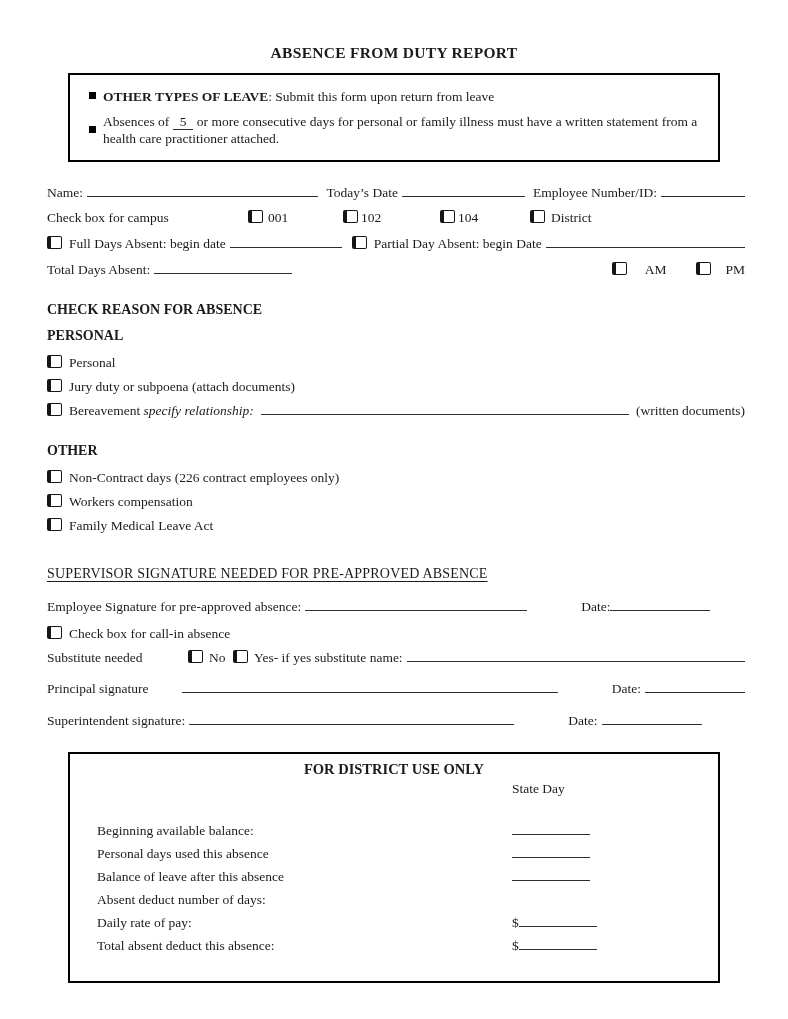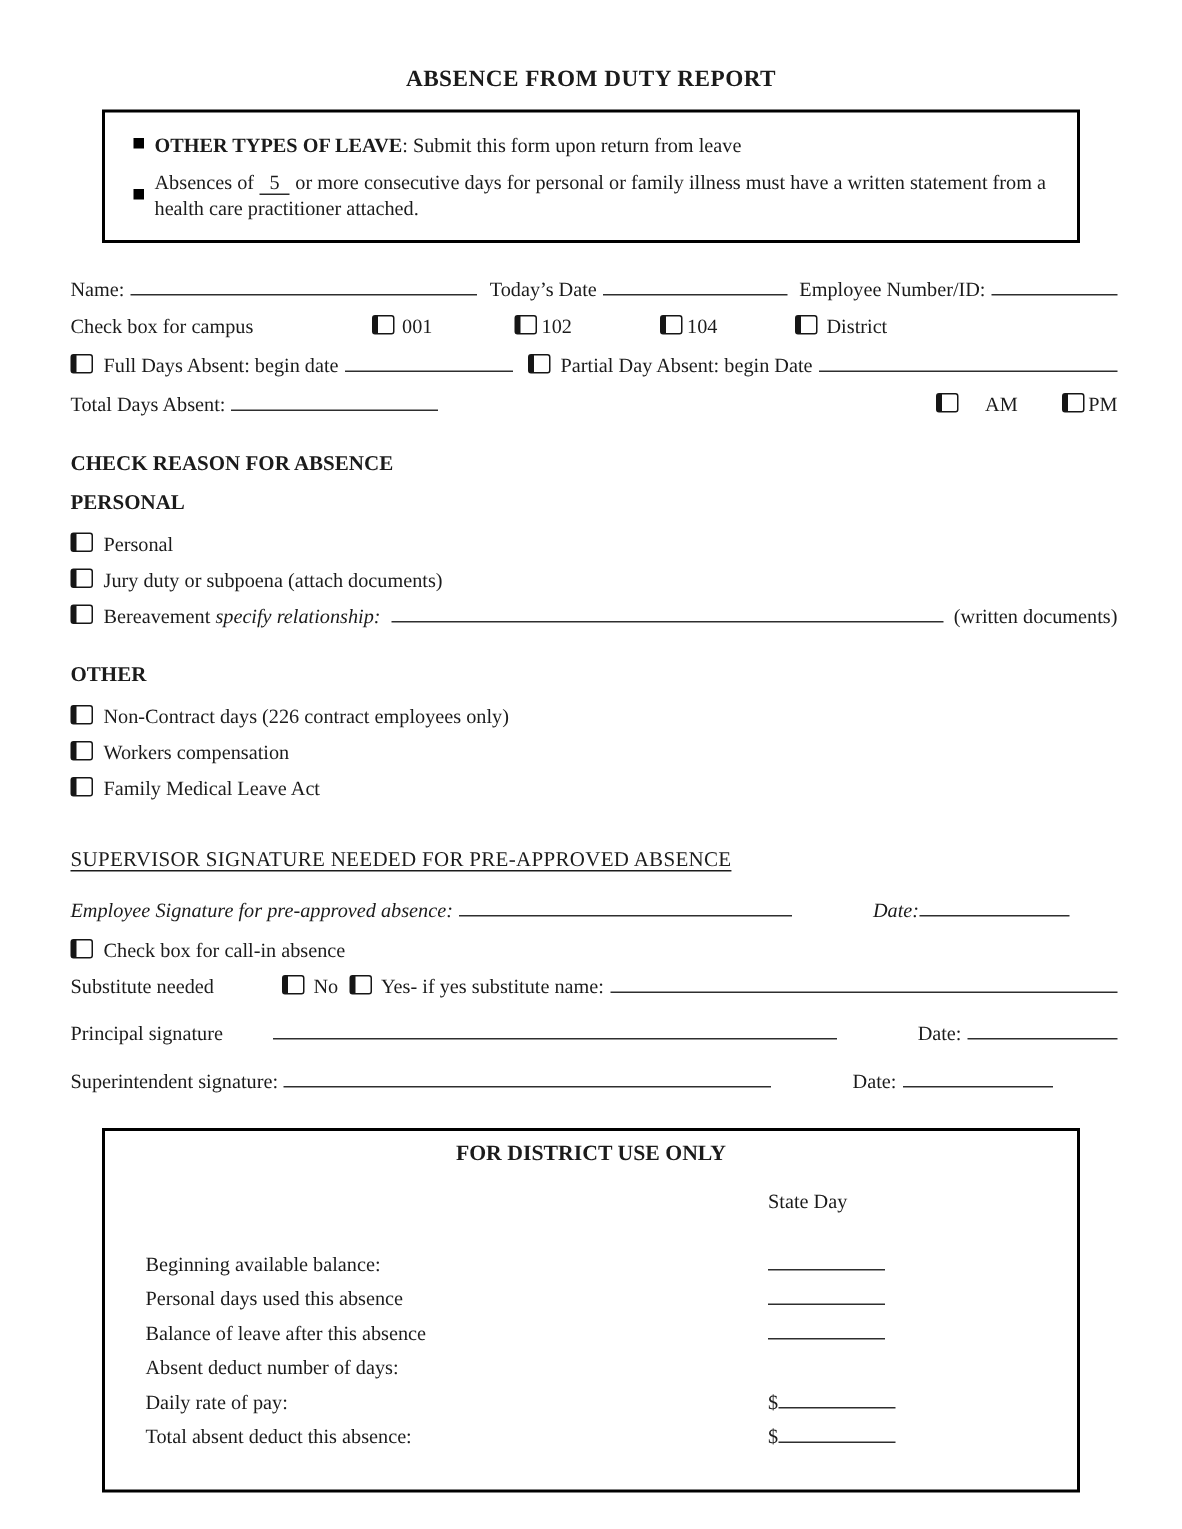--- a/index.html
+++ b/index.html
@@ -49,21 +49,21 @@
   }
   .dategrp{display:flex;align-items:baseline;margin-left:54px;flex:none;}
   .dline{width:100px;}
 
   
   .district-box{
     width:648px;margin:23px auto 0;border:2px solid #000;
     padding:6px 0 27px;
   }
   .d-heading{text-align:center;font-weight:bold;font-size:14.5px;line-height:19px;}
-  .d-colhead{margin-left:442px;line-height:20px;margin-top:12px;}
+  .d-colhead{margin-left:442px;line-height:20px;}
   .d-row{display:grid;grid-template-columns:442px 1fr;align-items:baseline;line-height:16px;}
   .d-label{padding-left:27px;}
   .d-line{display:inline-block;border-bottom:1px solid #2e2e2e;height:11px;width:78px;}
   .d-note{font-style:italic;font-size:11px;margin-left:4px;}
   .mt24{margin-top:24px;} .mt12{margin-top:12px;} .mt18{margin-top:18px;}
   .d-row + .d-row{margin-top:7px;}
 </style>
 </head>
 <body>
 
@@ -123,21 +123,21 @@
     </div>
 
     <div class="row">
       <span>Total Days Absent:</span>
       <span class="line gap4" style="width:138px;"></span>
       <span class="grow"></span>
       <span style="display:flex;align-items:baseline;gap:18px;">
         <span class="cb"></span>
         <span>AM</span>
       </span>
-      <span style="display:flex;align-items:baseline;gap:2px;margin-left:30px;">
+      <span style="display:flex;align-items:baseline;gap:14px;margin-left:30px;">
         <span class="cb"></span>
         <span>PM</span>
       </span>
     </div>
 
     <div class="sec-h" style="margin-top:23px;">CHECK REASON FOR ABSENCE</div>
     <div class="sec-h">PERSONAL</div>
 
     <div class="cb-row" style="margin-top:10px;">
       <span class="cb"></span>
@@ -163,21 +163,21 @@
       <span class="cb"></span>
       <span>Workers compensation</span>
     </div>
     <div class="cb-row">
       <span class="cb"></span>
       <span>Family Medical Leave Act</span>
     </div>
 
     <div class="sup-h" style="margin-top:31px;">SUPERVISOR SIGNATURE NEEDED FOR PRE-APPROVED ABSENCE</div>
 
-    <div class="row" style="margin-top:15px;margin-bottom:10px;font-style:italic;">
+    <div class="row" style="margin-top:15px;margin-bottom:10px;">
       <span>Employee Signature for pre-approved absence:</span>
       <span class="line grow gap4" style="max-width:222px;"></span>
       <span class="dategrp">
         <span>Date:</span>
         <span class="line dline"></span>
       </span>
     </div>
 
     <div class="cb-row">
       <span class="cb"></span>

